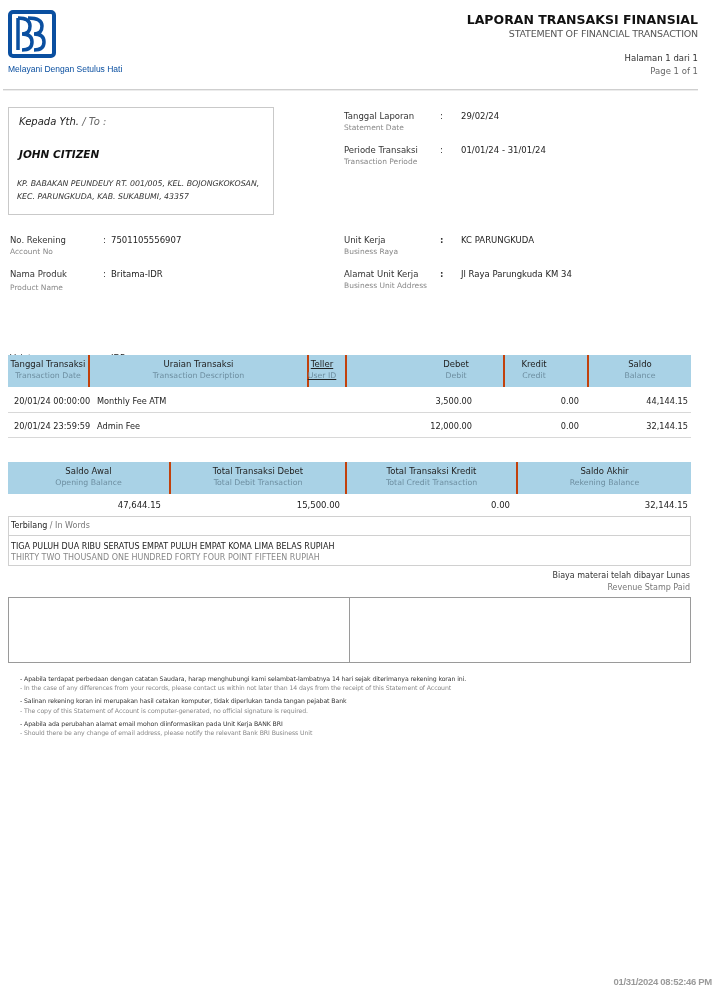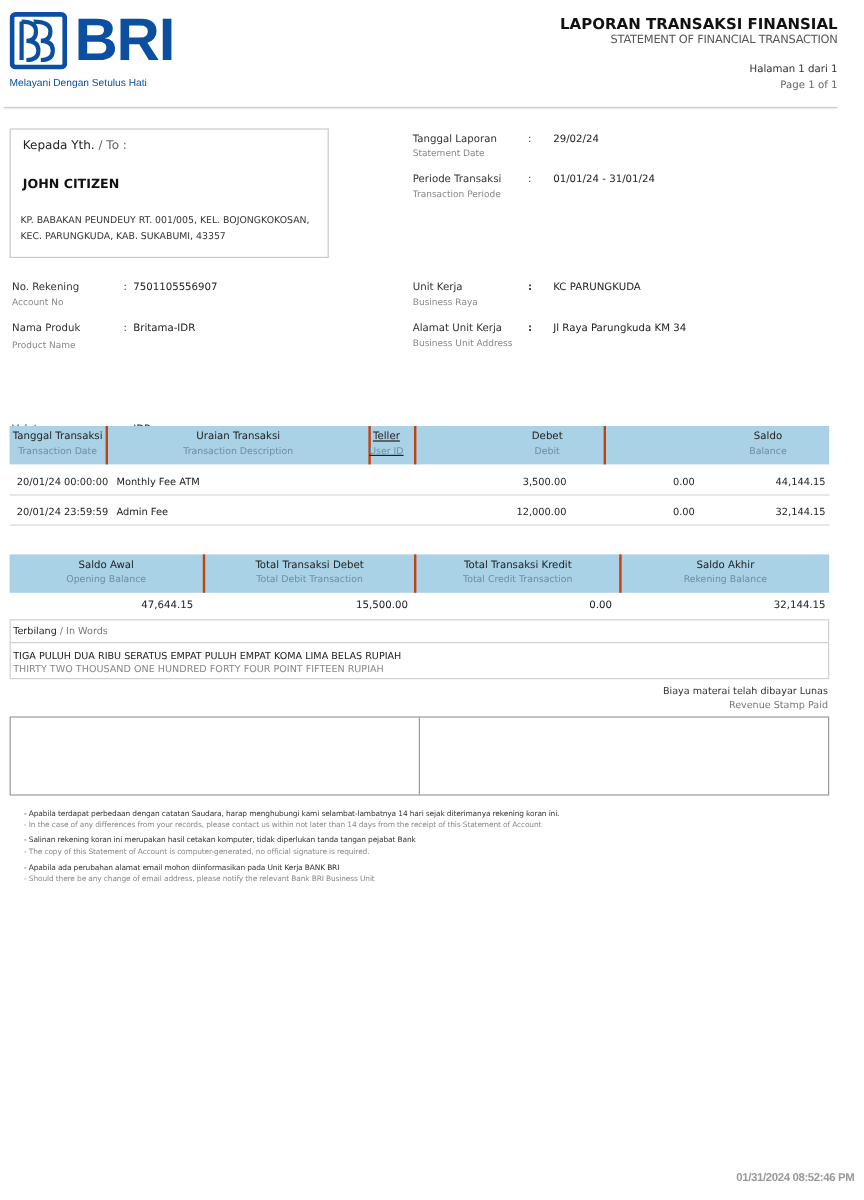--- a/index.html
+++ b/index.html
@@ -14,21 +14,21 @@
     .tagline { left: 8px; top: 64px; font-size: 8.5px; color: #0a4fa0; font-family: "Liberation Sans", sans-serif; }
 
     
     .title-main { right: 22px; top: 12px; font-size: 12.5px; font-weight: bold; color: #111; text-align: right; }
     .title-sub { right: 22px; top: 28px; font-size: 9.5px; color: #555; text-align: right; letter-spacing: -0.2px; }
     .page-id { right: 22px; top: 53px; font-size: 8.5px; color: #333; text-align: right; }
     .page-en { right: 22px; top: 66px; font-size: 8.5px; color: #666; text-align: right; }
     .hr-top { left: 3px; top: 89px; width: 695px; height: 1px; background: #cfcfcf; box-shadow: 0 1px 0 #ececec; }
 
     
-    .to-box { left: 8px; top: 107px; width: 266px; height: 108px; border: 1px solid #c9c9c9; }
+    .to-box { left: 8px; top: 107px; width: 266px; height: 108px; border: 1px solid #c9c9c9; font-style: italic; }
     .to-label { position: absolute; left: 10px; top: 8px; font-size: 10px; color: #222; }
     .to-label .en { color: #666; }
     .to-name { position: absolute; left: 10px; top: 40px; font-size: 10.5px; font-weight: bold; color: #111; }
     .to-addr { position: absolute; left: 8px; top: 70px; width: 250px; font-size: 7.8px; line-height: 12.5px; color: #333; }
 
     
     .kv { font-size: 8.5px; }
     .kv .lbl { color: #333; }
     .kv .lbl-en { color: #888; font-size: 7.5px; display: block; margin-top: 2px; }
     .kv .colon { position: absolute; color: #333; }
@@ -63,21 +63,20 @@
   </style>
 </head>
 <body>
 
 <div class="abs logo">
   <svg class="logo-mark" viewBox="0 0 48 48">
     <rect x="2" y="2" width="44" height="44" rx="3" fill="none" stroke="#0a4fa0" stroke-width="4"></rect>
     <path d="M10 8 L10 40 M10 8 Q22 8 22 16 Q22 24 14 24 Q24 24 24 32 Q24 40 14 40" fill="none" stroke="#0a4fa0" stroke-width="3.5"></path>
     <path d="M20 8 Q34 8 34 16 Q34 24 26 24 Q36 24 36 32 Q36 40 26 40" fill="none" stroke="#0a4fa0" stroke-width="3.5"></path>
   </svg>
-  <span class="logo-text">BRI</span>
 </div>
 <div class="abs tagline">Melayani Dengan Setulus Hati</div>
 
 <div class="abs title-main">LAPORAN TRANSAKSI FINANSIAL</div>
 <div class="abs title-sub">STATEMENT OF FINANCIAL TRANSACTION</div>
 <div class="abs page-id">Halaman 1 dari 1</div>
 <div class="abs page-en">Page 1 of 1</div>
 <div class="abs hr-top"></div>
 
 <div class="abs to-box">
@@ -131,20 +130,21 @@
   <span class="lbl-en">Business Unit Address</span>
   <span class="colon" style="left:96px; top:0; font-weight:bold;">:</span>
   <span class="val" style="left:117px; top:0;">Jl Raya Parungkuda KM 34</span>
 </div>
 
 <div class="abs tbl-head" style="left:8px; top:355px; width:683px; height:32px;">
   <div class="th" style="left:0; width:82px;"><span>Tanggal Transaksi</span><span class="en">Transaction Date</span></div>
   <div class="th" style="left:82px; width:219px;"><span>Uraian Transaksi</span><span class="en">Transaction  Description</span></div>
   <div class="th" style="left:291px; width:48px;text-decoration:underline;"><span>Teller</span><span class="en">User ID</span></div>
   <div class="th" style="left:353px; width:96px;margin-left:48px;"><span>Debet</span><span class="en">Debit</span></div>
+  <div class="th" style="left:473px; width:108px;"><span>Kredit</span><span class="en">Credit</span></div>
   <div class="th" style="left:581px; width:102px; border-right:none;"><span>Saldo</span><span class="en">Balance</span></div>
 </div>
 
 <div class="row" style="top:388px;">
   <span class="cell" style="left:6px;">20/01/24 00:00:00</span>
   <span class="cell" style="left:89px;">Monthly Fee ATM</span>
   <span class="cell" style="left:301px; width:52px; text-align:center;"></span>
   <span class="cell r" style="left:353px; width:111px;">3,500.00</span>
   <span class="cell r" style="left:473px; width:98px;">0.00</span>
   <span class="cell r" style="left:581px; width:99px;">44,144.15</span>

